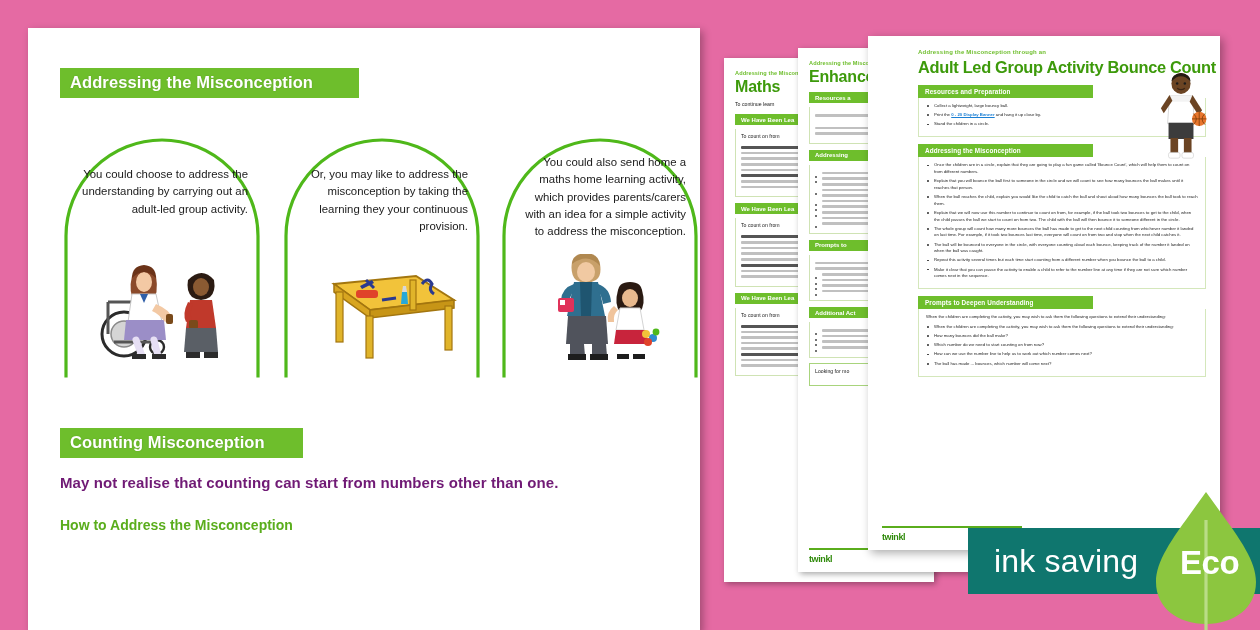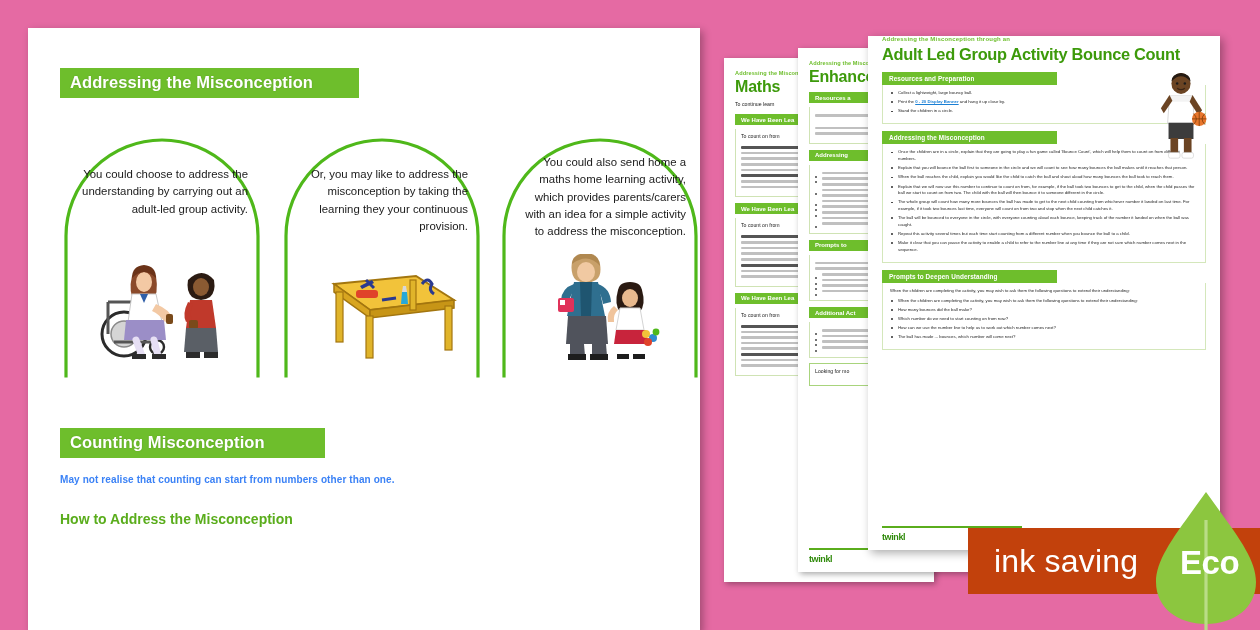--- a/index.html
+++ b/index.html
@@ -87,23 +87,23 @@
   .arch-3 .arch-text { top: 36px; }
   .arch-pic {
     position: absolute;
     left: 0; bottom: 18px;
     width: 200px; height: 108px;
   }
 
   
   #misconception-band { margin-top: 10px; }
   #misconception-text {
-    font-size: 10px;
+    font-size: 15px;
     font-weight: bold;
-    color: #3b82f6;
+    color: #701a75;
     margin-top: 16px;
     letter-spacing: 0.1px;
   }
   #how-to-address {
     color: #5aad1c;
     font-weight: bold;
     font-size: 14px;
     margin-top: 26px;
   }
 
@@ -140,21 +140,21 @@
   .mini-line.w72 { width: 72%; } .mini-line.w60 { width: 60%; }
   .mini-line.w45 { width: 45%; } .mini-line.w100 { width: 100%; }
   .mini-line.bold { background: #2b2b2b; opacity: .8; height: 2.9px; }
   .mini-bullet { position: relative; padding-left: 7px; }
   .mini-bullet:before {
     content: ""; position: absolute; left: 0; top: 4px;
     width: 2px; height: 2px; background: #444; border-radius: 50%;
   }
 
   
-  #sheet-c .c-pad { padding: 0 14px 0 14px; }
+  #sheet-c .c-pad { padding: 13px 14px 0 14px; margin-left: 36px; }
   .c-eyebrow { color: #6ebe2c; font-weight: bold; font-size: 6px; letter-spacing: .2px; }
   .c-title {
     color: #3d9a0b; font-weight: bold; font-size: 16.4px;
     margin: 3px 0 8px 0; letter-spacing: -0.3px; white-space: nowrap;
   }
   .c-band {
     background: #6ebe2c; color: #fff; font-weight: bold; font-size: 6.4px;
     padding: 3px 7px; width: 175px; letter-spacing: .1px;
   }
   .c-box {
@@ -181,21 +181,21 @@
   .twinkl-word {
     font-weight: bold; font-size: 9px; color: #2f8a0a;
     letter-spacing: -0.4px;
   }
 
   
   #eco-badge {
     position: absolute;
     left: 968px; top: 528px;
     width: 292px; height: 66px;
-    background: #c2410c;
+    background: #0f766e;
     display: flex; align-items: center;
   }
   #eco-label {
     color: #ffffff; font-size: 32px; font-weight: 400;
     margin-left: 26px; letter-spacing: 0.2px;
   }
   #eco-leaf {
     position: absolute; left: 182px; top: -38px;
     width: 112px; height: 150px;
   }
@@ -509,21 +509,21 @@
             <circle cx="146" cy="80" r="4" fill="#f2c33a"></circle>
             <circle cx="153" cy="84" r="4" fill="#2f8bd0"></circle>
             <circle cx="148" cy="88" r="4" fill="#e0432a"></circle>
             <circle cx="156" cy="78" r="3.4" fill="#4fb81a"></circle>
           </g>
         </svg>
       </div>
     </div>
 
     <div id="misconception-band">
-      <div class="green-banner" style="margin-top:0;padding-right:60px">Counting Misconception</div>
+      <div class="green-banner" style="margin-top:0;padding-right:38px">Counting Misconception</div>
       <div id="misconception-text">May not realise that counting can start from numbers other than one.</div>
       <div id="how-to-address">How to Address the Misconception</div>
     </div>
   </div>
 
   <div id="eco-badge">
     <div id="eco-label">ink saving</div>
     <svg id="eco-leaf" viewBox="0 0 112 150">
       <path d="M56 2 C86 44 106 68 106 92 C106 118 84 134 56 134 C28 134 6 118 6 92 C6 68 26 44 56 2 Z" fill="#8cc63f"></path>
       <rect x="54.4" y="30" width="3.2" height="118" fill="#b9dd86"></rect>

